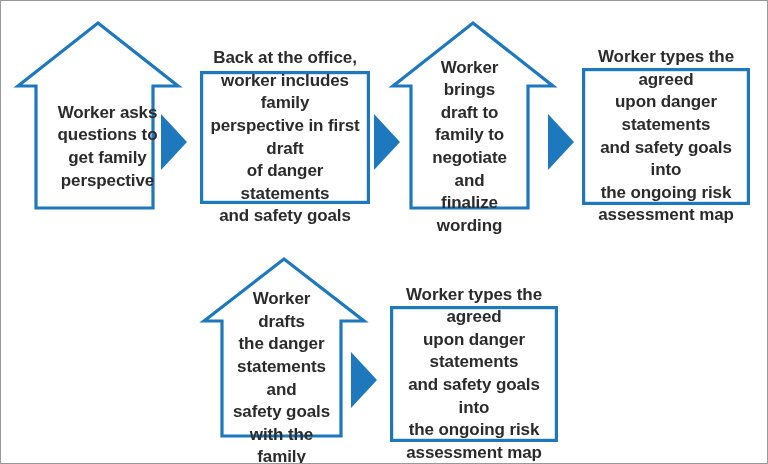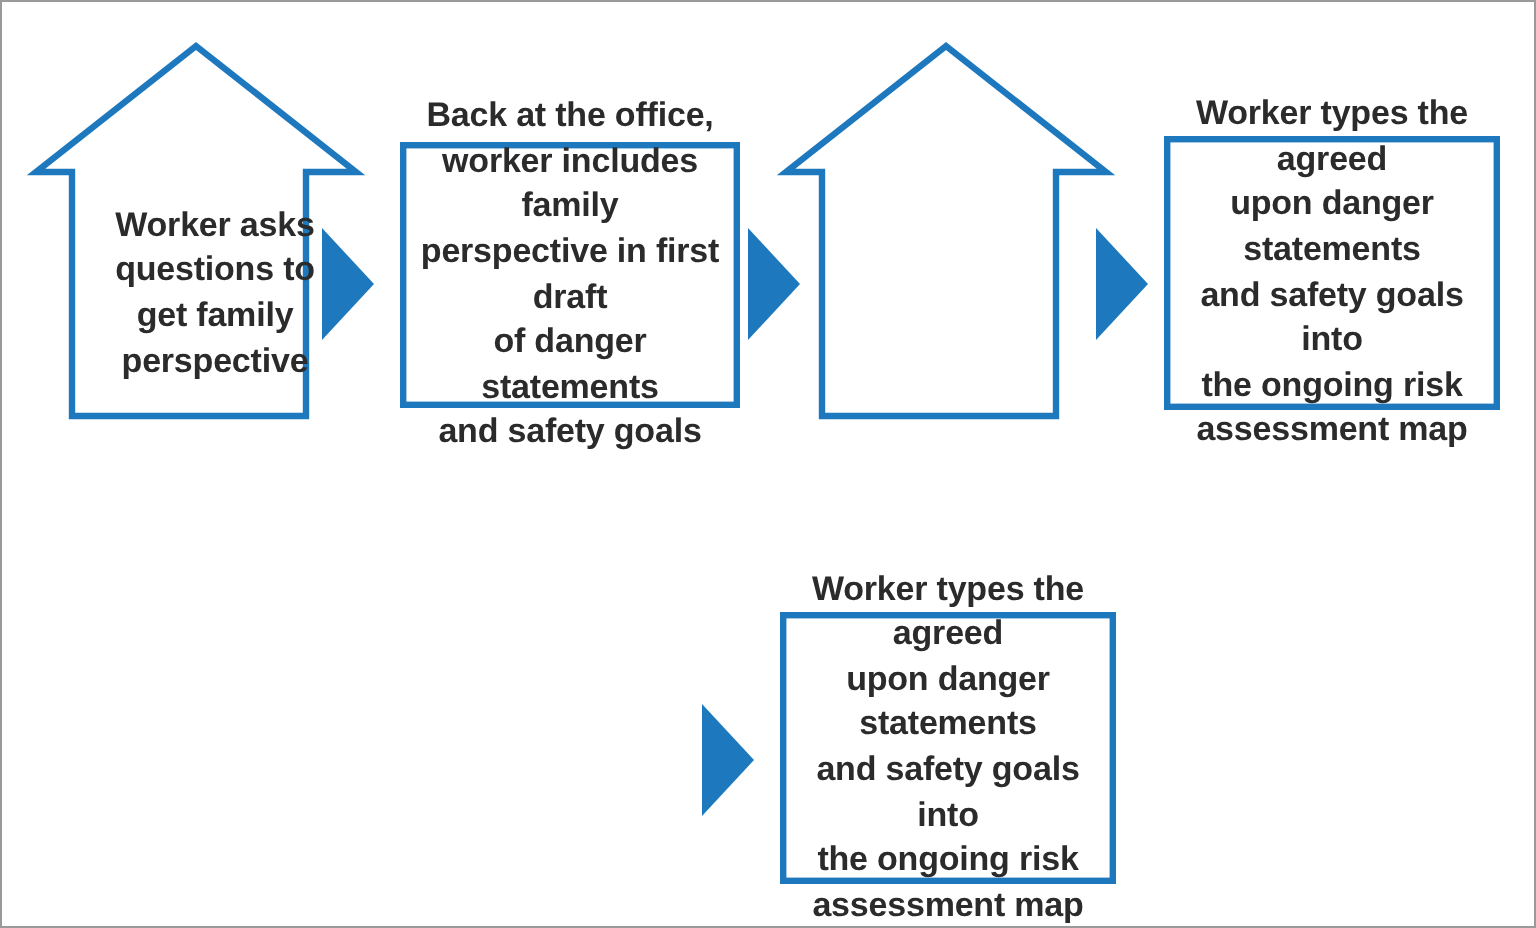--- a/index.html
+++ b/index.html
@@ -86,39 +86,53 @@
   <div class="arrow" style="left:372px; top:112px;">
     <svg width="28" height="58" viewBox="0 0 28 58">
       <path d="M 1 1 L 27 29 L 1 57 Z" fill="#1d78bd"></path>
     </svg>
   </div>
 
   <div class="node" style="left:389px; top:18px; width:166px; height:192px;">
     <svg width="166" height="192" viewBox="0 0 166 192">
       <path d="M 3 67 L 83 4 L 163 67 L 138 67 L 138 189 L 21 189 L 21 67 Z" fill="#ffffff" stroke="#1d78bd" stroke-width="3.2" stroke-linejoin="miter"></path>
     </svg>
+    <div class="node-label" style="left:21px; top:67px; width:117px; height:122px;">Worker brings
+draft to family to
+negotiate and
+finalize wording</div>
   </div>
 
   <div class="arrow" style="left:546px; top:112px;">
     <svg width="28" height="58" viewBox="0 0 28 58">
       <path d="M 1 1 L 27 29 L 1 57 Z" fill="#1d78bd"></path>
     </svg>
   </div>
 
   <div class="node" style="left:581px; top:67px; width:168px; height:137px;">
     <svg width="168" height="137" viewBox="0 0 168 137">
       <rect x="1.6" y="1.6" width="164.8" height="133.8" fill="#ffffff" stroke="#1d78bd" stroke-width="3.2"></rect>
     </svg>
     <div class="node-label" style="left:0; top:0; width:168px; height:137px;">Worker types the agreed
 upon danger statements
 and safety goals into
 the ongoing risk
 assessment map</div>
   </div>
 
+  <div class="node" style="left:200px; top:254px; width:166px; height:184px;">
+    <svg width="166" height="184" viewBox="0 0 166 184">
+      <path d="M 3 66 L 83 4 L 163 66 L 140 66 L 140 181 L 21 181 L 21 66 Z" fill="#ffffff" stroke="#1d78bd" stroke-width="3.2" stroke-linejoin="miter"></path>
+    </svg>
+    <div class="node-label" style="left:21px; top:66px; width:119px; height:115px;">Worker drafts
+the danger
+statements and
+safety goals
+with the family</div>
+  </div>
 
   <div class="arrow" style="left:349px; top:350px;">
     <svg width="28" height="58" viewBox="0 0 28 58">
       <path d="M 1 1 L 27 29 L 1 57 Z" fill="#1d78bd"></path>
     </svg>
   </div>
 
   <div class="node" style="left:389px; top:305px; width:168px; height:136px;">
     <svg width="168" height="136" viewBox="0 0 168 136">
       <rect x="1.6" y="1.6" width="164.8" height="132.8" fill="#ffffff" stroke="#1d78bd" stroke-width="3.2"></rect>

